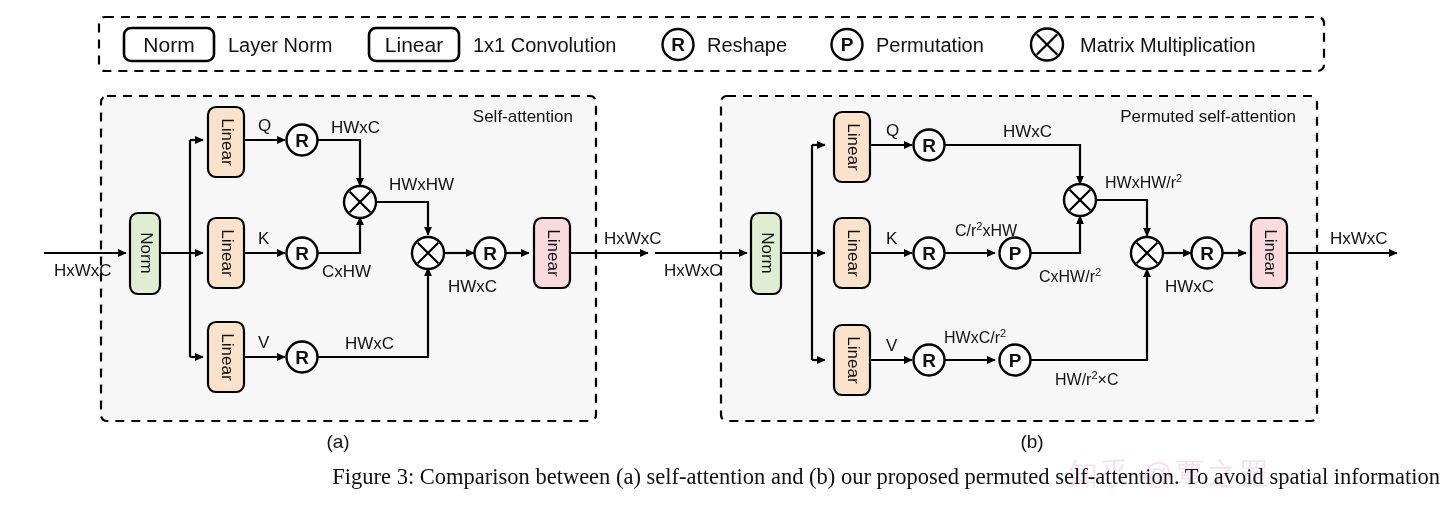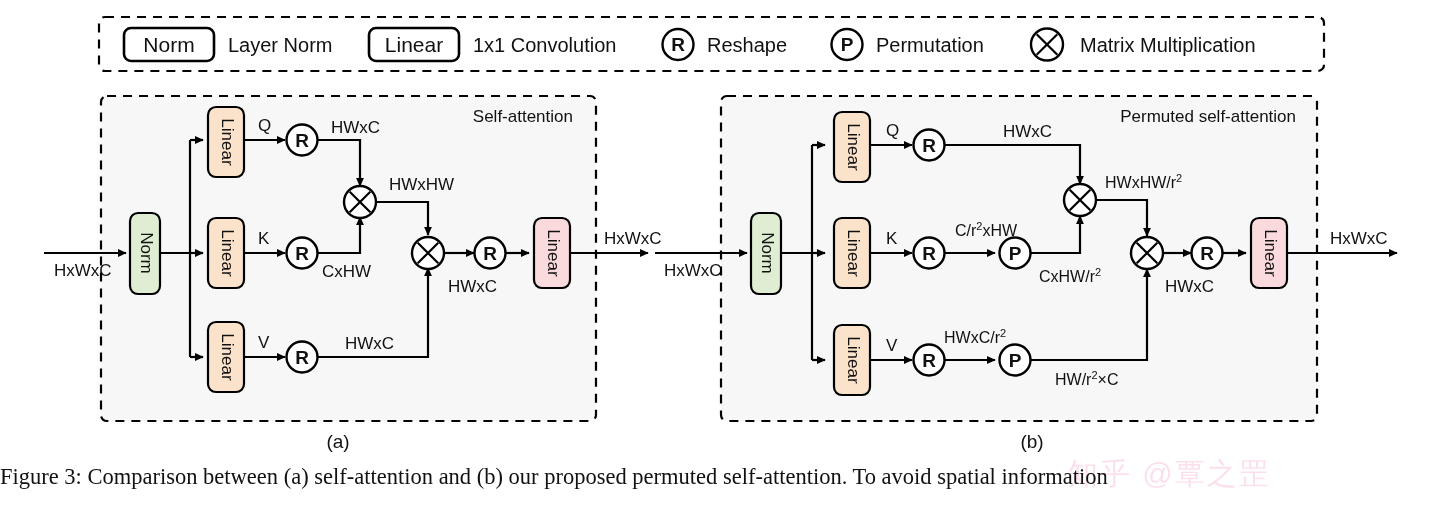--- a/index.html
+++ b/index.html
@@ -1,18 +1,18 @@
 <!DOCTYPE html>
 <html><head>
 <meta charset="utf-8">
 <style>
   html,body{margin:0;padding:0;background:#ffffff;}
   body{width:1440px;height:531px;overflow:hidden;
        font-family:"Liberation Sans",sans-serif;}
-  #stage{position:relative;width:1440px;height:531px;background:#fff;}
+  #stage{position:relative;width:1440px;height:531px;background:#fff;text-align:right;}
   svg{display:block;}
   .dash{fill:#f7f7f7;stroke:#000;stroke-width:2.2;stroke-dasharray:9 7;}
   .dashleg{fill:#ffffff;stroke:#000;stroke-width:2.2;stroke-dasharray:9 7;}
   .ln{stroke:#000;stroke-width:2.2;fill:none;}
   .nodec{fill:#fff;stroke:#000;stroke-width:2.4;}
   .boxN{fill:#dfeed3;stroke:#000;stroke-width:2.2;}
   .boxL{fill:#fbe2cb;stroke:#000;stroke-width:2.2;}
   .boxP{fill:#fadadd;stroke:#000;stroke-width:2.2;}
   .boxW{fill:#ffffff;stroke:#000;stroke-width:2.6;}
   .t{font-family:"Liberation Sans",sans-serif;fill:#111;}

